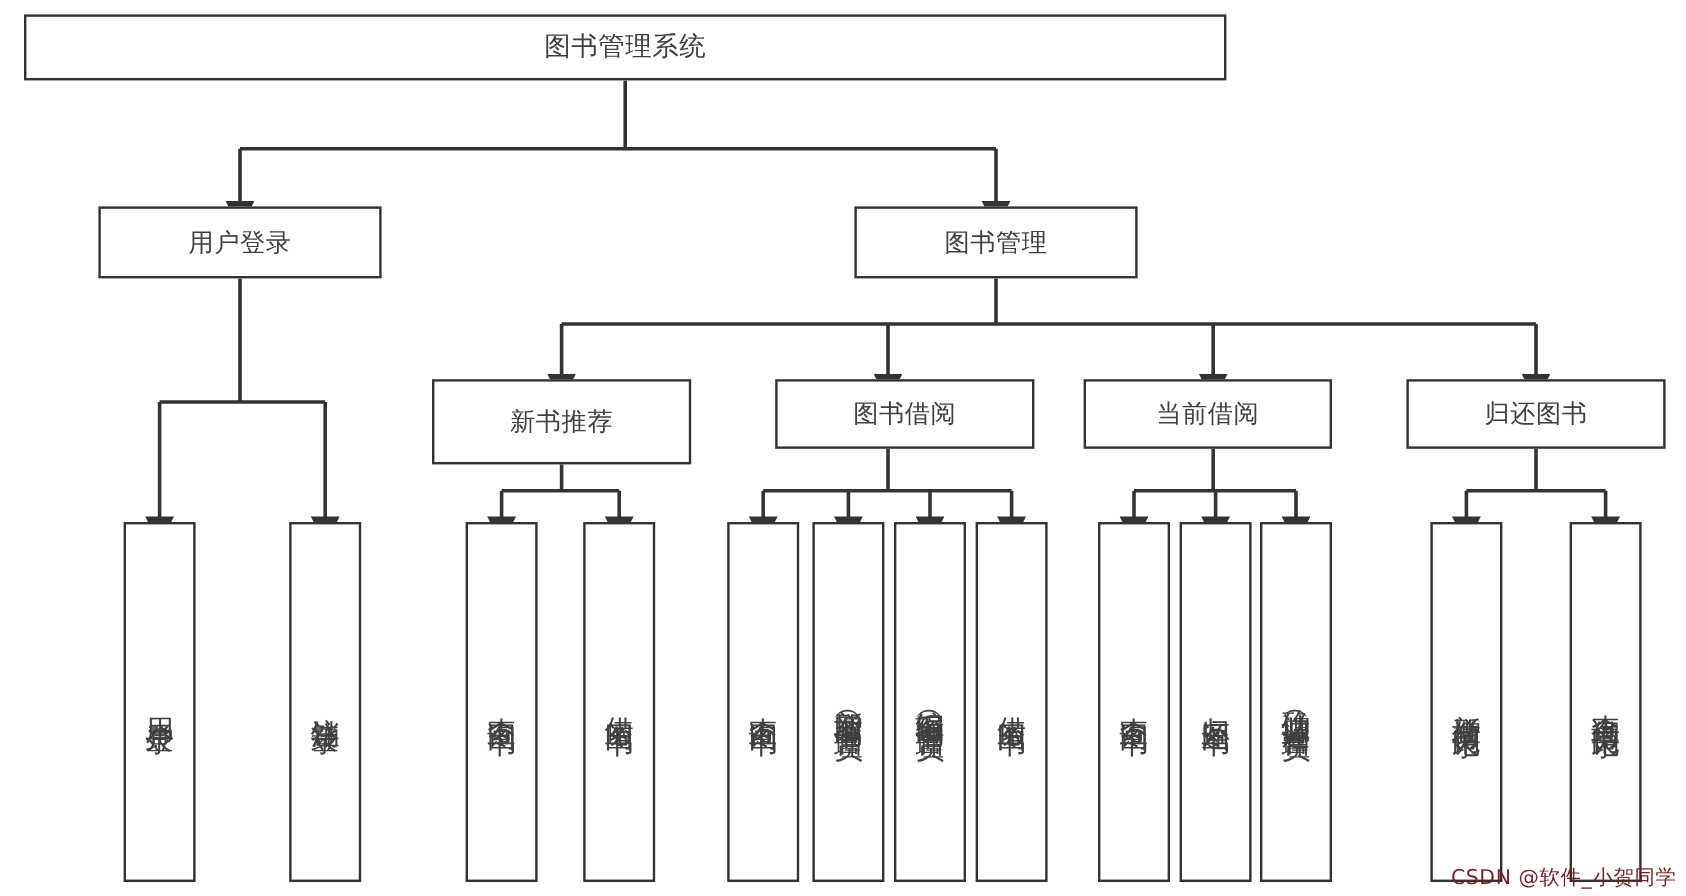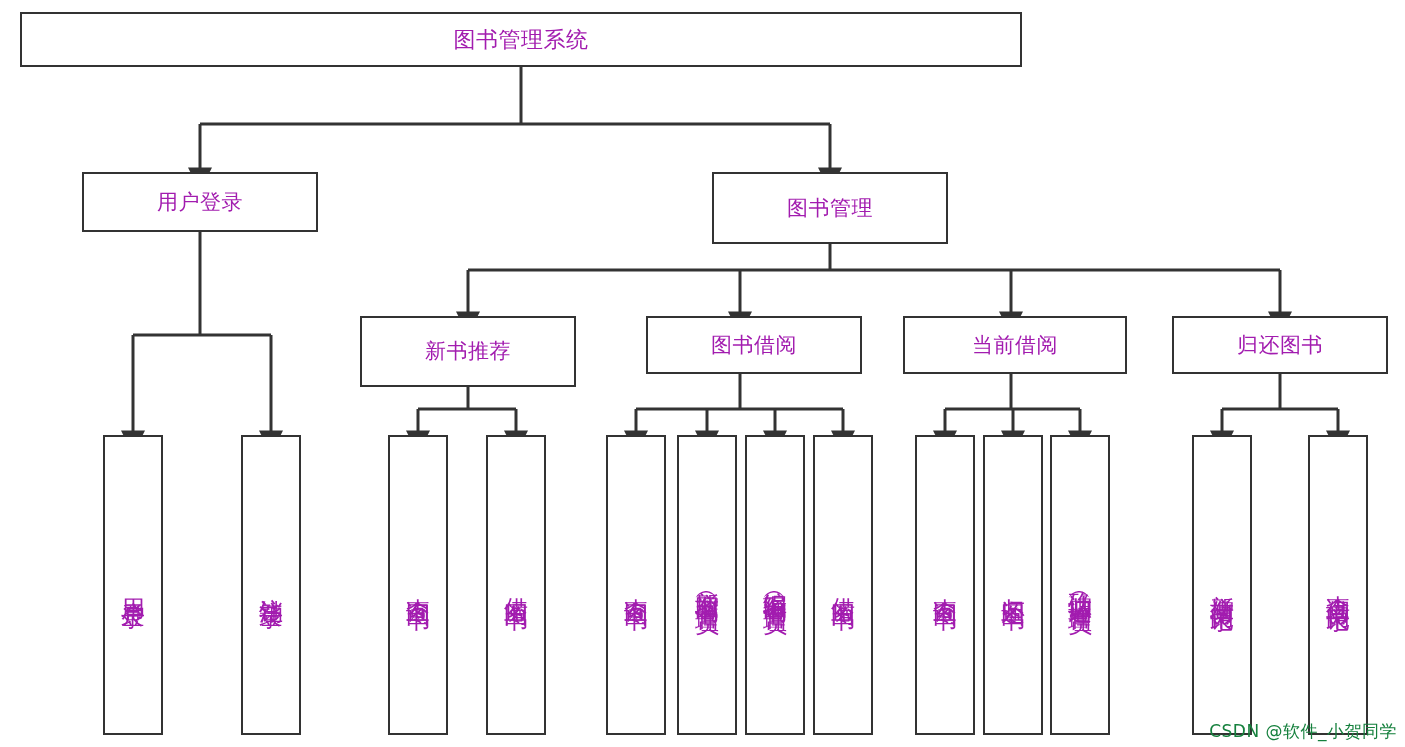--- a/index.html
+++ b/index.html
@@ -27,21 +27,21 @@
     pointer-events: none;
   }
   .node {
     position: absolute;
     box-sizing: border-box;
     background: #ffffff;
     border: 2px solid #333333;
     display: flex;
     align-items: center;
     justify-content: center;
-    color: #a21caf;
+    color: #404040;
   }
   .node-label {
     text-align: center;
     line-height: 1.08;
     white-space: nowrap;
   }
   
   .node.horiz .node-label {
     font-size: 21px;
     letter-spacing: 0.5px;
@@ -61,21 +61,21 @@
     line-height: 1.0;
     letter-spacing: 3px;
     white-space: normal;
     max-height: 100%;
   }
   #watermark {
     position: absolute;
     right: 8px;
     bottom: 4px;
     font-size: 17px;
-    color: #15803d;
+    color: #7f1d1d;
     letter-spacing: 0.5px;
     user-select: none;
     white-space: nowrap;
   }
 </style>
 </head>
 <body>
 
 <div id="diagram-root">
 
@@ -122,31 +122,31 @@
       </g>
   </svg>
 
   <div class="node horiz root" style="left: 20px; top: 12px; width: 1002px; height: 55px;">
     <span class="node-label">图书管理系统</span>
   </div>
 
   <div class="node horiz" style="left: 82px; top: 172px; width: 236px; height: 60px;">
     <span class="node-label">用户登录</span>
   </div>
-  <div class="node horiz" style="left: 712px; top: 172px; width: 236px; height: 72px;">
+  <div class="node horiz" style="left: 712px; top: 172px; width: 236px; height: 60px;">
     <span class="node-label">图书管理</span>
   </div>
 
   <div class="node horiz" style="left: 360px; top: 316px; width: 216px; height: 71px;">
     <span class="node-label">新书推荐</span>
   </div>
   <div class="node horiz" style="left: 632px; top: 316px; width: 216px; height: 58px; margin-left: 14px;">
     <span class="node-label">图书借阅</span>
   </div>
-  <div class="node horiz" style="left: 903px; top: 316px; width: 224px; height: 58px;">
+  <div class="node horiz" style="left: 903px; top: 316px; width: 207px; height: 58px;">
     <span class="node-label">当前借阅</span>
   </div>
   <div class="node horiz" style="left: 1172px; top: 316px; width: 216px; height: 58px;">
     <span class="node-label">归还图书</span>
   </div>
 
   <div class="node vert" style="left: 103px; top: 435px; width: 60px; height: 300px;">
     <span class="node-label">用户登录</span>
   </div>
   <div class="node vert" style="left: 241px; top: 435px; width: 60px; height: 300px;">

